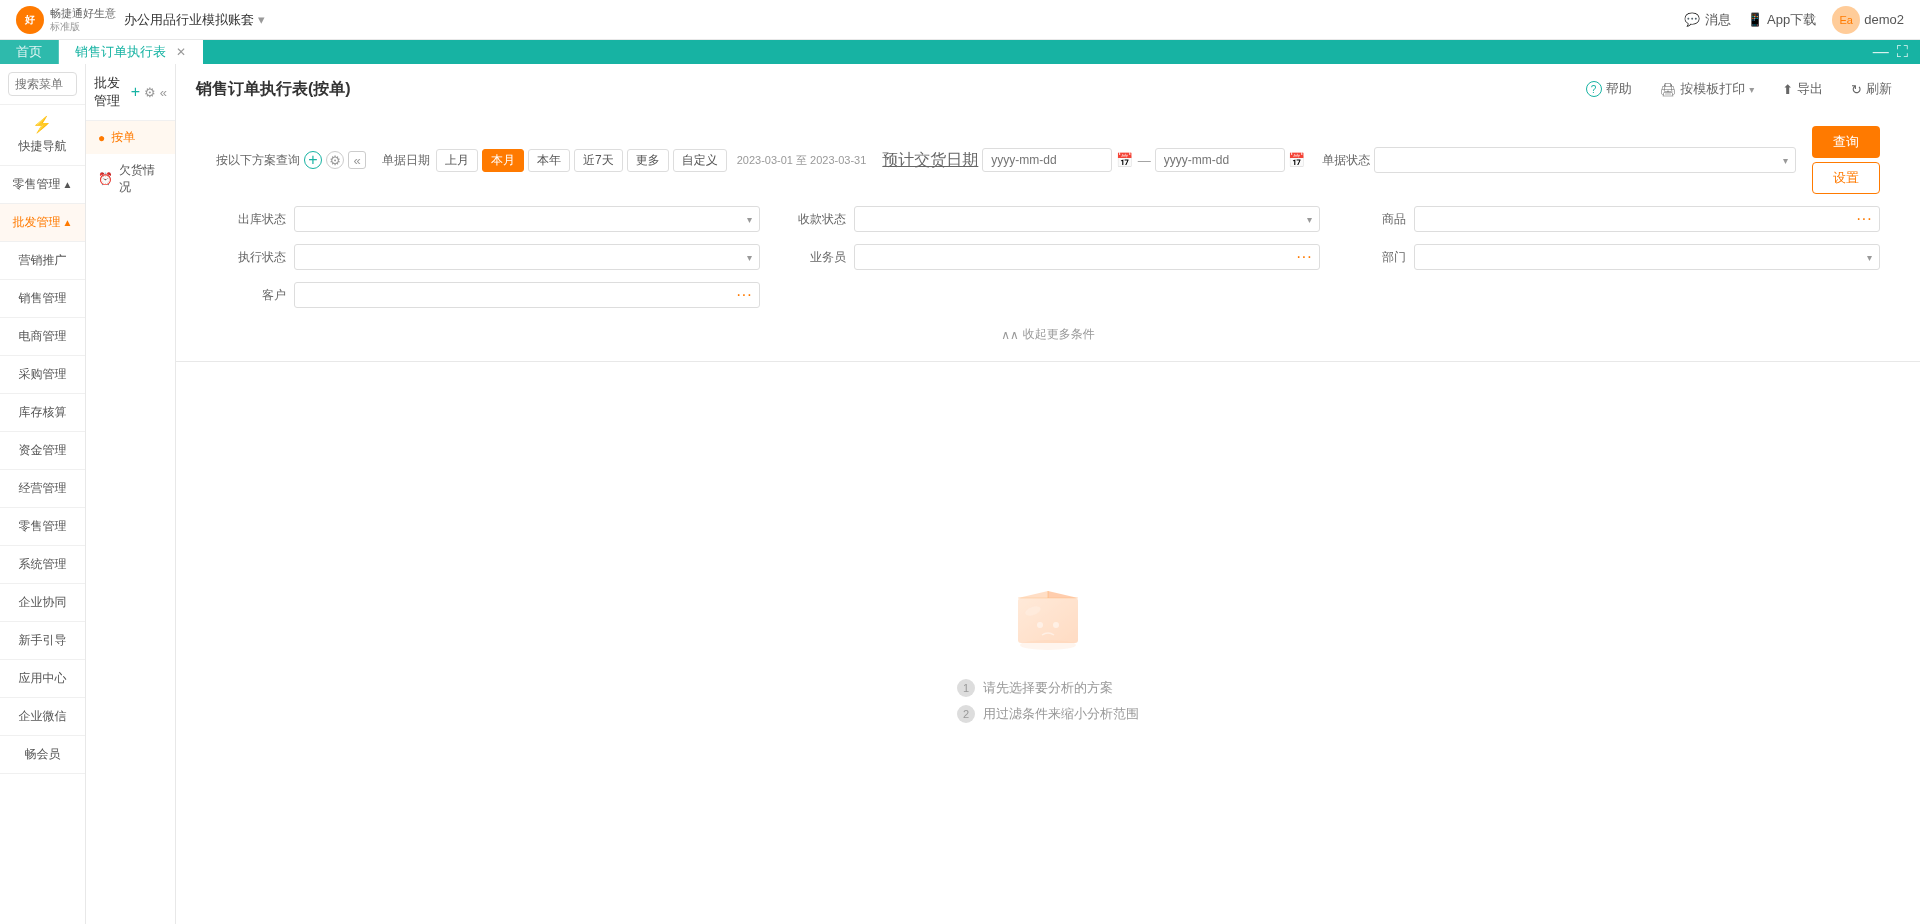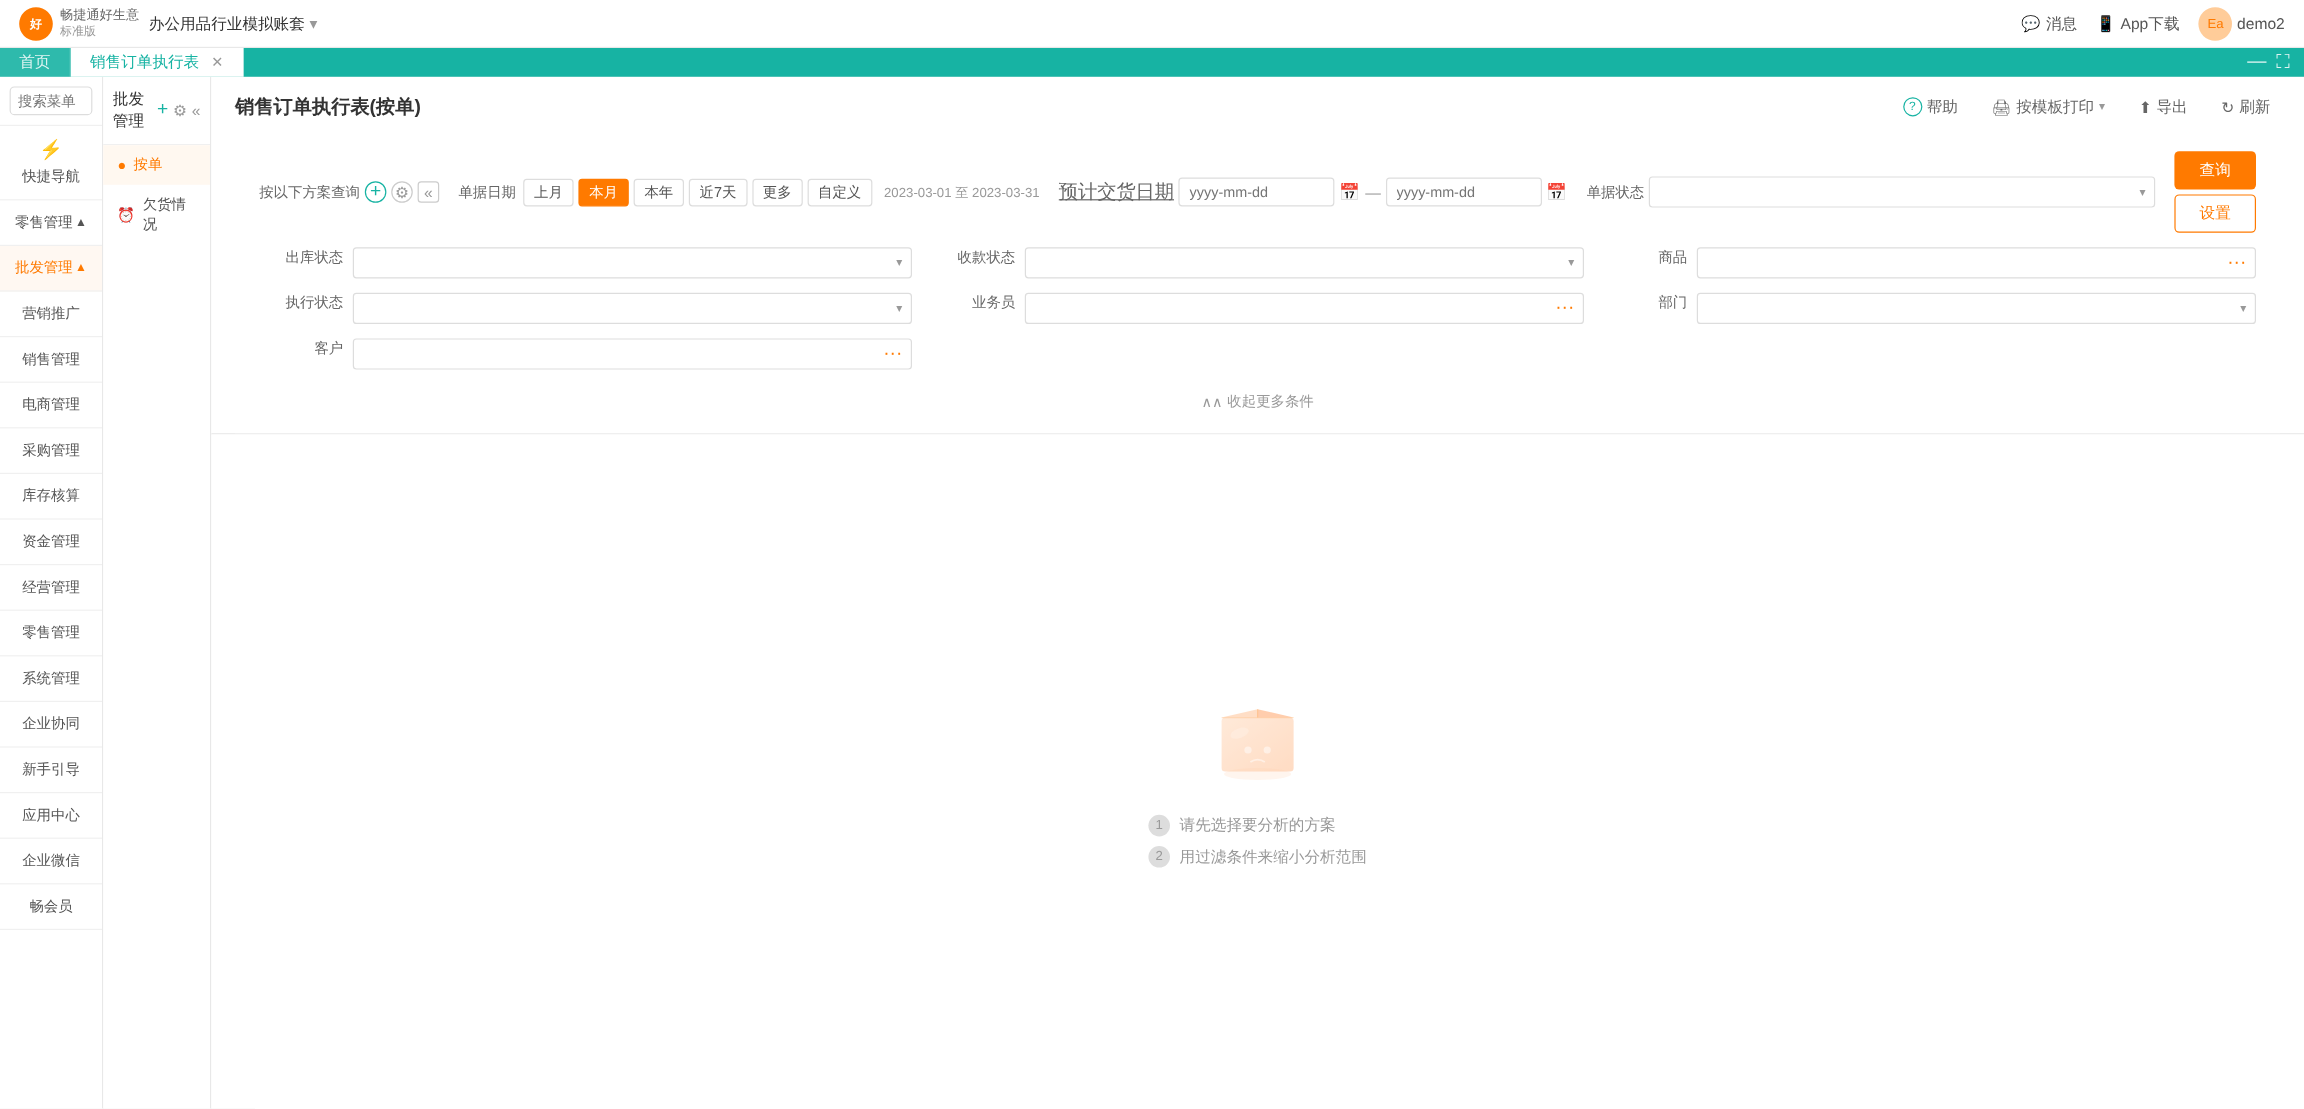--- a/index.html
+++ b/index.html
@@ -261,20 +261,21 @@
     
     .filter-grid-row {
       display: grid;
       grid-template-columns: 1fr 1fr 1fr;
       gap: 0 16px;
       margin-bottom: 12px;
       padding-left: 0;
     }
     .filter-cell {
       display: flex;
+      align-items: center;
     }
     .filter-cell-label {
       font-size: 12px;
       color: #666;
       white-space: nowrap;
       min-width: 70px;
       text-align: right;
       margin-right: 8px;
     }
     .filter-cell-input {

